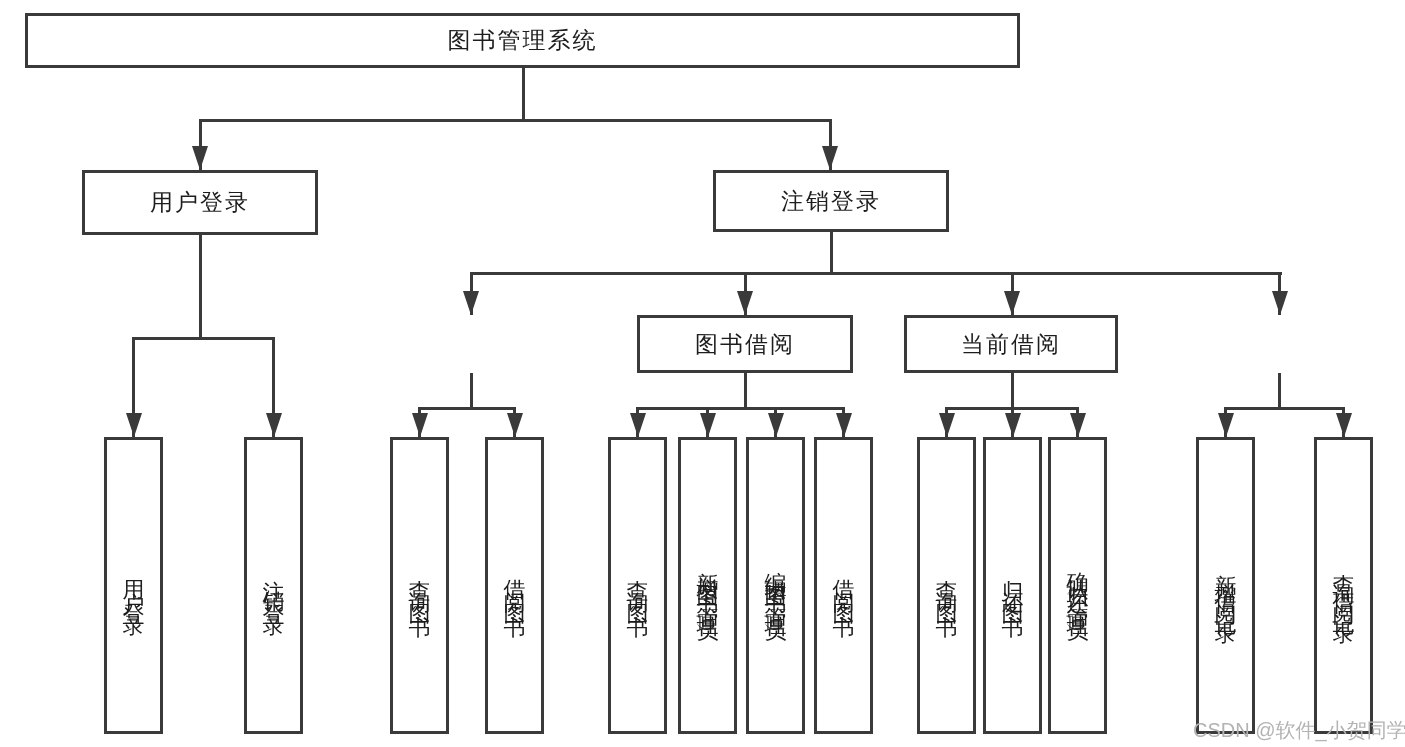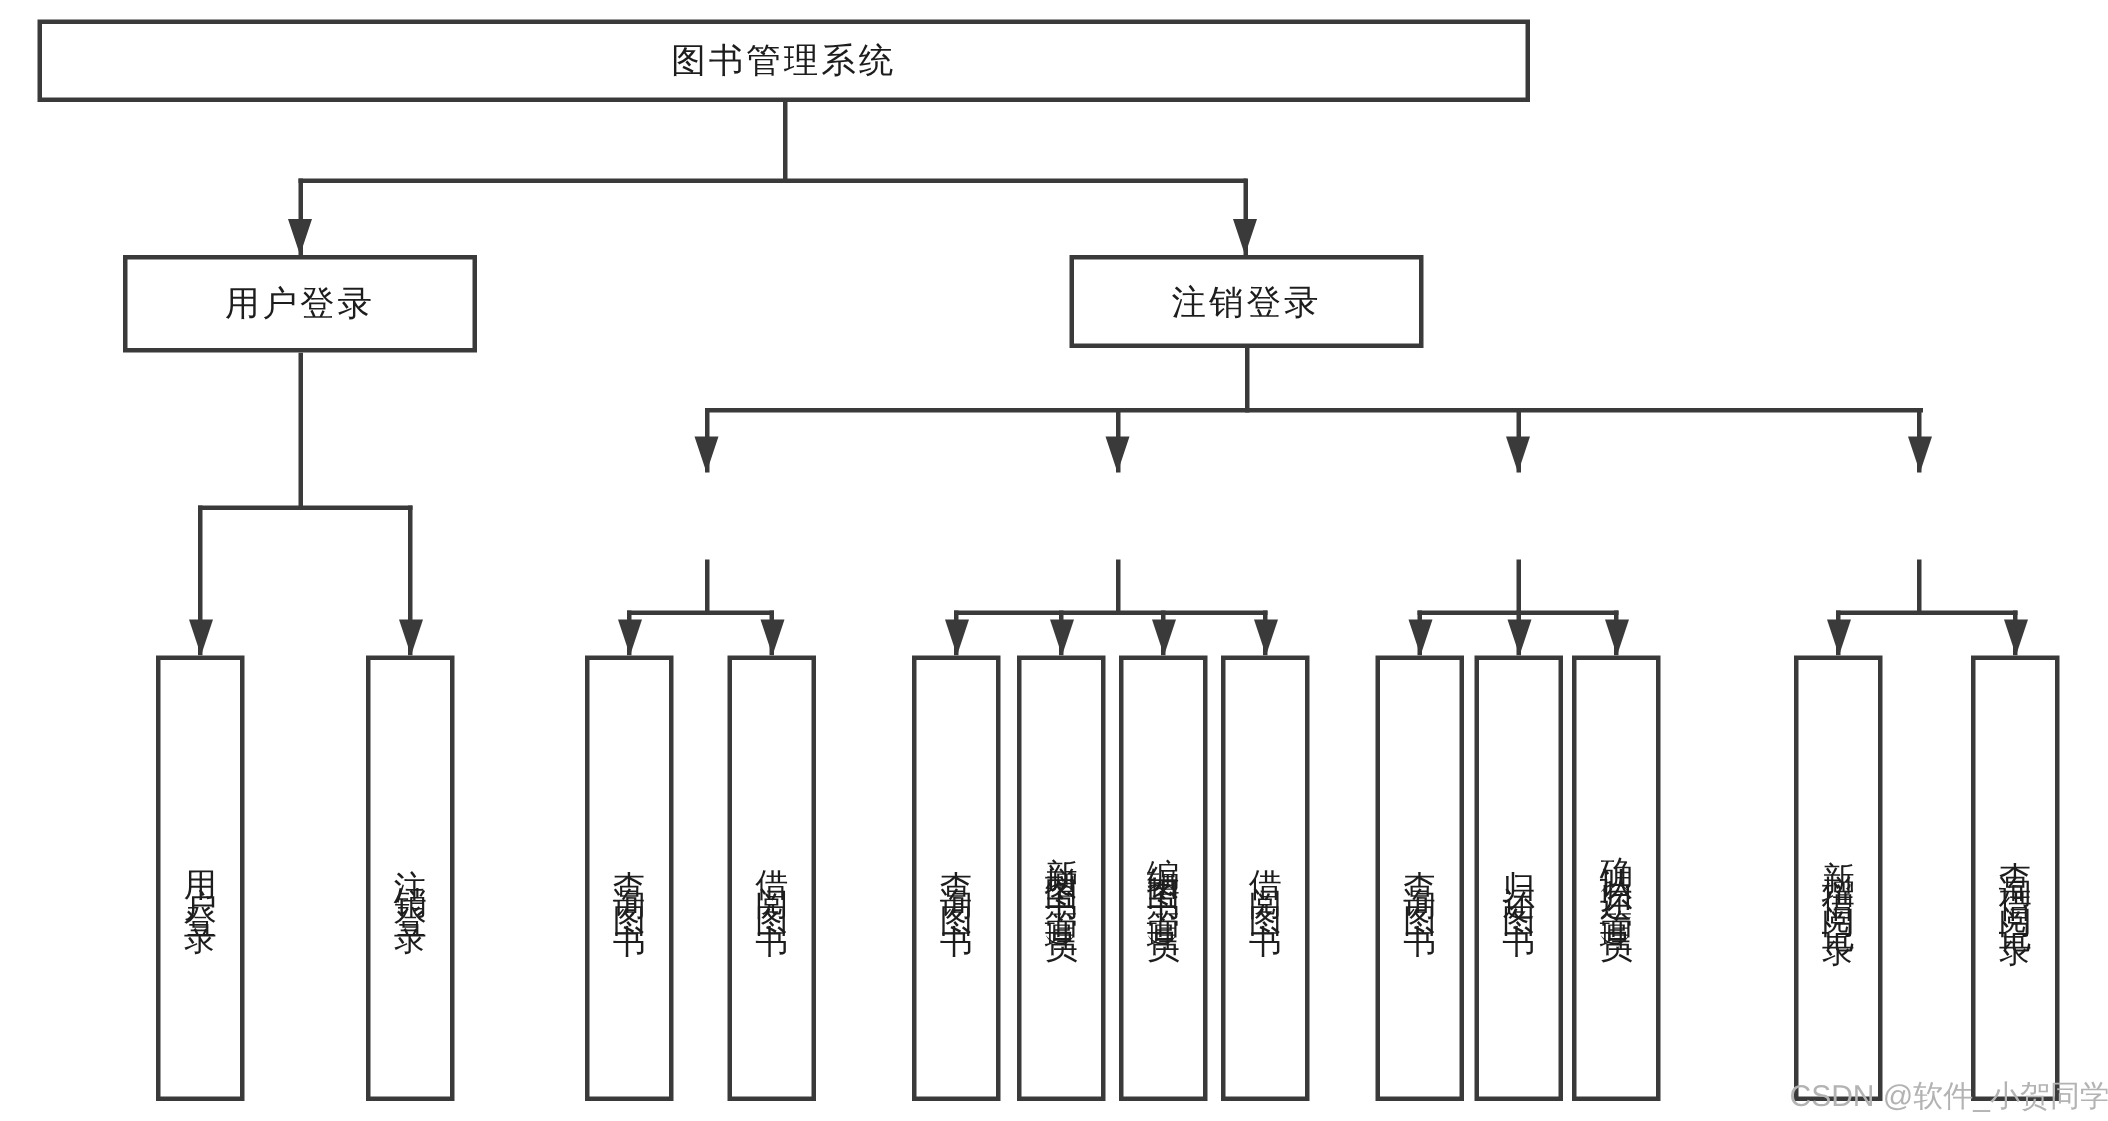--- a/index.html
+++ b/index.html
@@ -67,20 +67,26 @@
     <span>图书管理系统</span>
   </div>
 
   <div class="box" style="left:82px;top:170px;width:236px;height:65px;">
     <span>用户登录</span>
   </div>
   <div class="box" style="left:713px;top:170px;width:236px;height:62px;">
     <span>注销登录</span>
   </div>
 
+  <div class="box" style="left:637px;top:315px;width:216px;height:58px;">
+    <span>图书借阅</span>
+  </div>
+  <div class="box" style="left:904px;top:315px;width:214px;height:58px;">
+    <span>当前借阅</span>
+  </div>
 
   <div class="vbox ls12" style="left:104px;">
     <span>用户登录</span>
   </div>
   <div class="vbox ls12" style="left:244px;">
     <span>注销登录</span>
   </div>
 
   <div class="vbox ls12" style="left:390px;">
     <span>查询图书</span>

